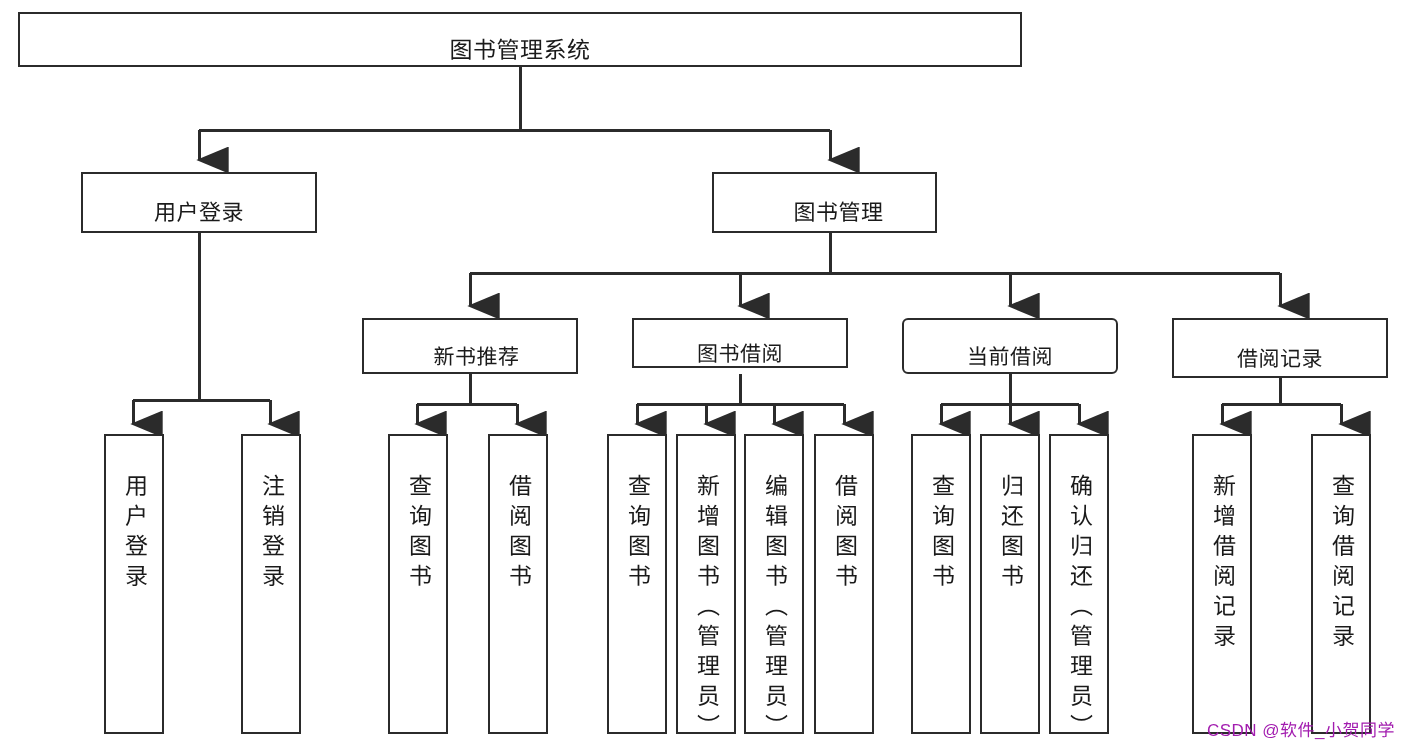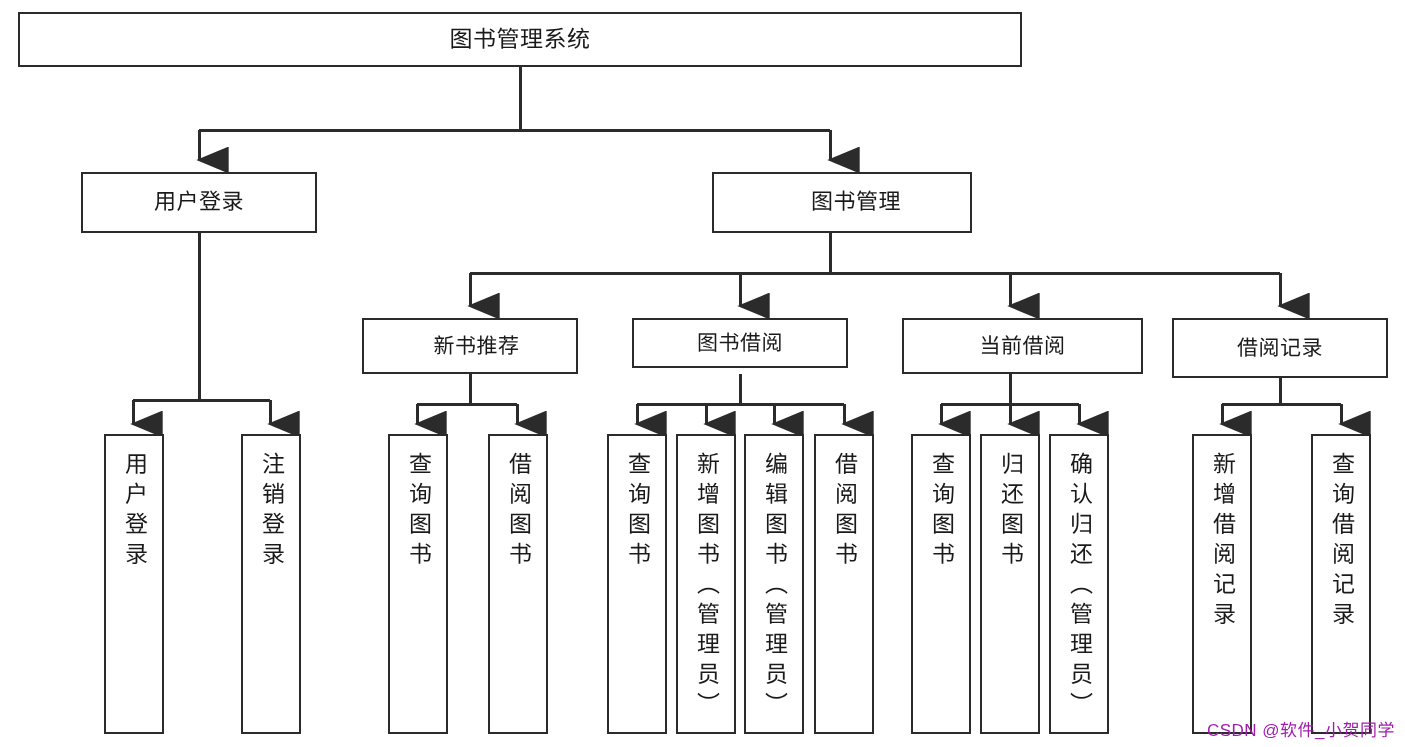--- a/index.html
+++ b/index.html
@@ -26,20 +26,21 @@
     display:flex;
     align-items:center;
     justify-content:center;
     color:#1a1a1a;
   }
   .node .label{
     display:block;
     text-align:center;
     line-height:1.12;
     letter-spacing:0.5px;
+    margin-top:22px;
   }
   
   .lvl-root .label{font-size:23px;}
   .lvl-2 .label{font-size:22px;}
   .lvl-3 .label{font-size:21px;}
 
   
   .leaf{
     align-items:flex-start;
     justify-content:center;
@@ -123,31 +124,31 @@
     </g>
   </svg>
 
   <div class="node lvl-root" style="left:18px;top:12px;width:1004px;height:55px;">
     <span class="label">图书管理系统</span>
   </div>
 
   <div class="node lvl-2" style="left:81px;top:172px;width:236px;height:61px;">
     <span class="label">用户登录</span>
   </div>
-  <div class="node lvl-2" style="left:712px;top:172px;width:260px;height:61px;padding-left:28px;">
+  <div class="node lvl-2" style="left:712px;top:172px;width:225px;height:61px;padding-left:28px;">
     <span class="label">图书管理</span>
   </div>
 
   <div class="node lvl-3" style="left:362px;top:318px;width:216px;height:56px;padding-left:13px;">
     <span class="label">新书推荐</span>
   </div>
   <div class="node lvl-3" style="left:632px;top:318px;width:216px;height:50px;">
     <span class="label">图书借阅</span>
   </div>
-  <div class="node lvl-3" style="left:902px;top:318px;width:241px;height:56px;">
+  <div class="node lvl-3" style="left:902px;top:318px;width:216px;height:56px;border-radius:6px;">
     <span class="label">当前借阅</span>
   </div>
   <div class="node lvl-3" style="left:1172px;top:318px;width:216px;height:60px;">
     <span class="label">借阅记录</span>
   </div>
 
   <div class="node leaf" style="left:104px;top:434px;width:60px;height:300px;">
     <span class="label">用户登录</span>
   </div>
   <div class="node leaf" style="left:241px;top:434px;width:60px;height:300px;">

